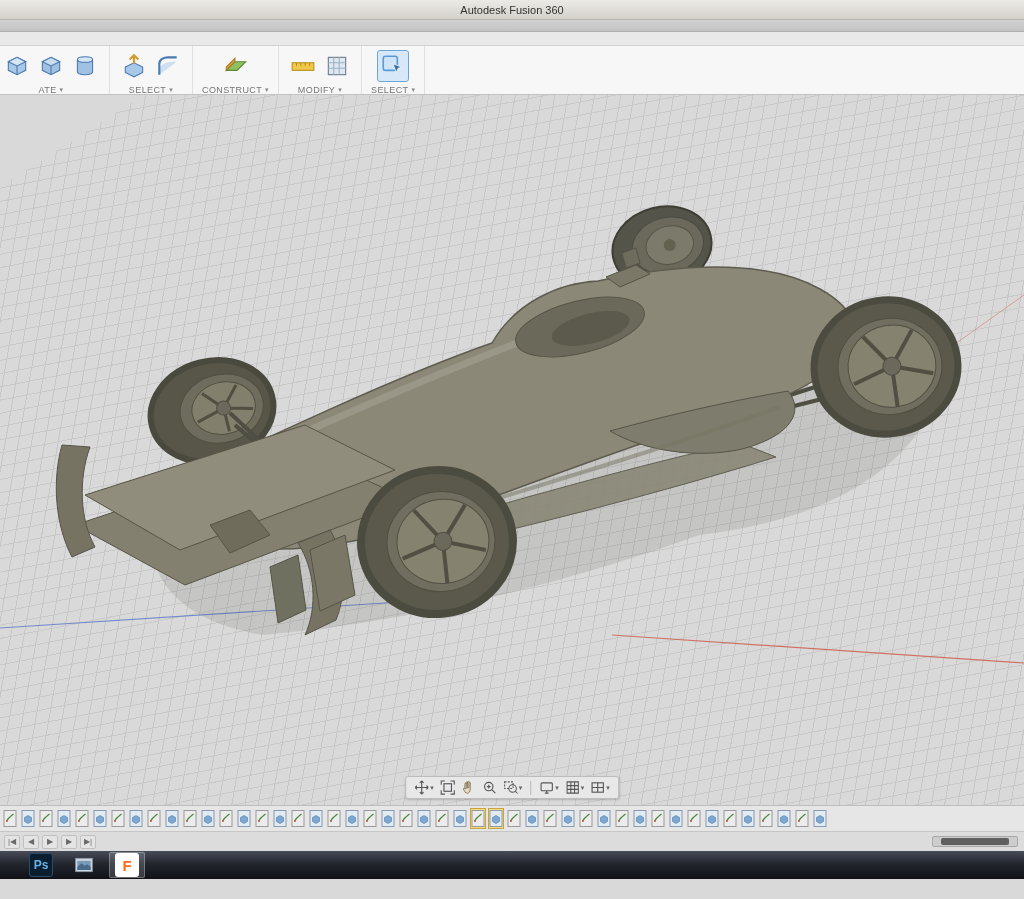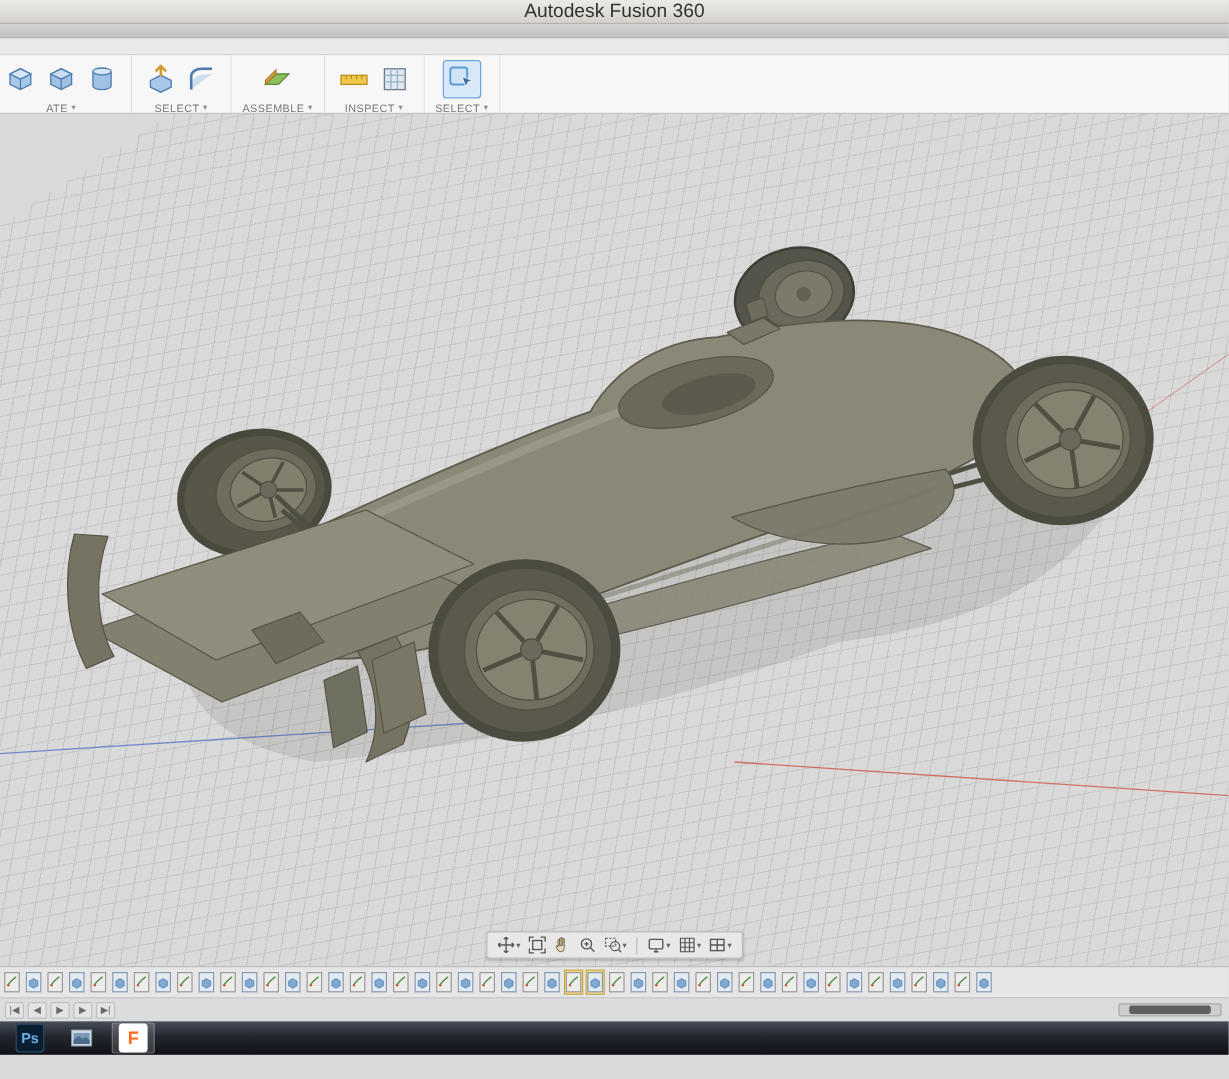--- a/index.html
+++ b/index.html
@@ -2,21 +2,21 @@
 <html><head>
 <meta charset="utf-8">
 <style>
   * { margin:0; padding:0; box-sizing:border-box; }
   html,body { width:1024px; height:899px; overflow:hidden; background:#d9d9d9;
               font-family:"Liberation Sans", sans-serif; }
   #root { position:relative; width:1024px; height:899px; display:flex; flex-direction:column; }
 
   
   .titlebar { height:20px; background:linear-gradient(#eceae6,#d4d1cb); border-bottom:1px solid #b6b3ac;
-              display:flex; align-items:center; justify-content:center; font-size:16px; color:#333; }
+              display:flex; align-items:center; justify-content:center; font-size:11px; color:#333; }
   .strip-a  { height:12px; background:linear-gradient(#d2d2d2,#c3c3c3); border-bottom:1px solid #aeaeae; }
   .strip-b  { height:14px; background:#e9e9e9; border-bottom:1px solid #d2d2d2; }
 
   
   .toolbar { height:49px; background:#f7f7f7; border-bottom:1px solid #c2c2c2; display:flex; align-items:stretch; }
   .tb-group { display:flex; flex-direction:column; align-items:center; padding:5px 9px 0; border-right:1px solid #e0e0e0; }
   .tb-group:first-child { padding-left:2px; }
   .tb-row { display:flex; gap:4px; align-items:center; }
   .tb-icon { width:30px; height:30px; display:flex; align-items:center; justify-content:center; border-radius:2px; }
   .tb-icon svg { width:26px; height:26px; }
@@ -54,21 +54,21 @@
   .tl-controls { height:20px; background:#dcdcdc; border-top:1px solid #c6c6c6; position:relative;
                  display:flex; align-items:center; padding-left:4px; gap:3px; }
   .pb-btn { min-width:16px; height:14px; display:flex; align-items:center; justify-content:center;
             font-size:8px; color:#6a6a6a; border:1px solid #c0c0c0; background:#e4e4e4; border-radius:2px; padding:0 2px; }
   .hscroll { position:absolute; right:6px; top:4px; width:86px; height:11px; background:#cdcdcd;
              border:1px solid #a8a8a8; border-radius:2px; }
   .hscroll .thumb { position:absolute; left:8px; top:1px; width:68px; height:7px; background:#5f5f5f; border-radius:2px; }
 
   
   .taskbar { height:28px; background:linear-gradient(#474d59,#23262e 45%,#0f1117);
-             display:flex; align-items:center; padding-left:7px; gap:7px; }
+             display:flex; align-items:center; padding-left:23px; gap:7px; }
   .tb-app { width:36px; height:26px; display:flex; align-items:center; justify-content:center; border-radius:2px; }
   .tb-app.active { background:rgba(255,255,255,.16); box-shadow:inset 0 0 0 1px rgba(255,255,255,.28); }
   .ps-tile { width:24px; height:24px; background:#0a1e30; border:1px solid #2a4a6a; border-radius:3px;
              color:#6ab0e8; font-weight:bold; font-size:12px; display:flex; align-items:center; justify-content:center; }
   .fusion-tile { width:24px; height:24px; background:#fff; border-radius:3px; color:#ff6b1a;
              font-weight:bold; font-size:15px; display:flex; align-items:center; justify-content:center; }
   .win-tile { width:26px; height:22px; display:flex; align-items:center; justify-content:center; }
 </style>
 </head>
 <body>
@@ -135,41 +135,41 @@
         <div class="tb-group">
           <div class="tb-row">
             <div class="tb-icon">
               <svg viewBox="0 0 24 24">
                 <path d="M3 16l8-8h10l-8 8z" fill="#8fbf5f" stroke="#5a8a3a"></path>
                 <path d="M3 16l8-8V5l-8 8z" fill="#e0a33c" stroke="#a87a2a"></path>
               </svg>
             </div>
           </div>
           <div class="tb-label">
-            <span>ASSEMBLE</span>
+            <span>CONSTRUCT</span>
             <span class="caret">▾</span>
           </div>
         </div>
         <div class="tb-group">
           <div class="tb-row">
             <div class="tb-icon">
               <svg viewBox="0 0 24 24">
                 <rect x="2" y="9" width="20" height="7" fill="#f0c84a" stroke="#b89020"></rect>
                 <path d="M6 9v3M10 9v3M14 9v3M18 9v3" stroke="#b89020"></path>
               </svg>
             </div>
             <div class="tb-icon">
               <svg viewBox="0 0 24 24">
                 <rect x="4" y="4" width="16" height="16" fill="#dfe8f0" stroke="#6a7a8a"></rect>
                 <path d="M4 9h16M4 14h16M9 4v16M14 4v16" stroke="#9ab0c4"></path>
               </svg>
             </div>
           </div>
           <div class="tb-label">
-            <span>INSPECT</span>
+            <span>MODIFY</span>
             <span class="caret">▾</span>
           </div>
         </div>
         <div class="tb-group">
           <div class="tb-row">
             <div class="tb-icon sel">
               <svg viewBox="0 0 24 24">
                 <rect x="3" y="3" width="13" height="13" rx="2" fill="#cfe4f7" stroke="#5b9bd5" stroke-width="1.5"></rect>
                 <path d="M12 10l8 3-3.4 1.2L15 18z" fill="#3a6ea5" stroke="#fff" stroke-width=".7"></path>
               </svg>

